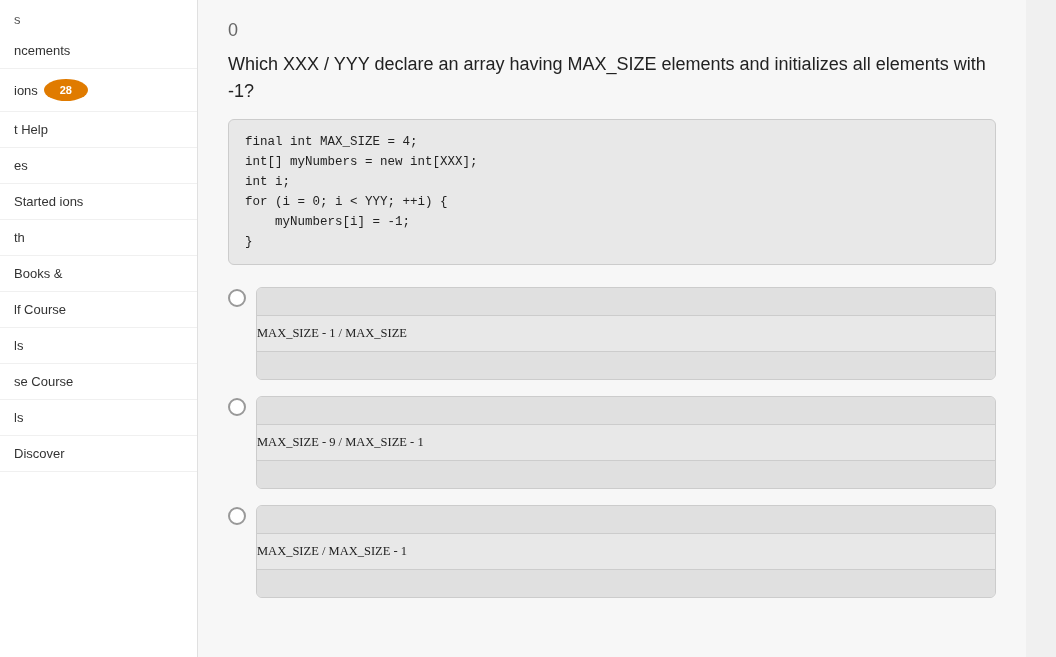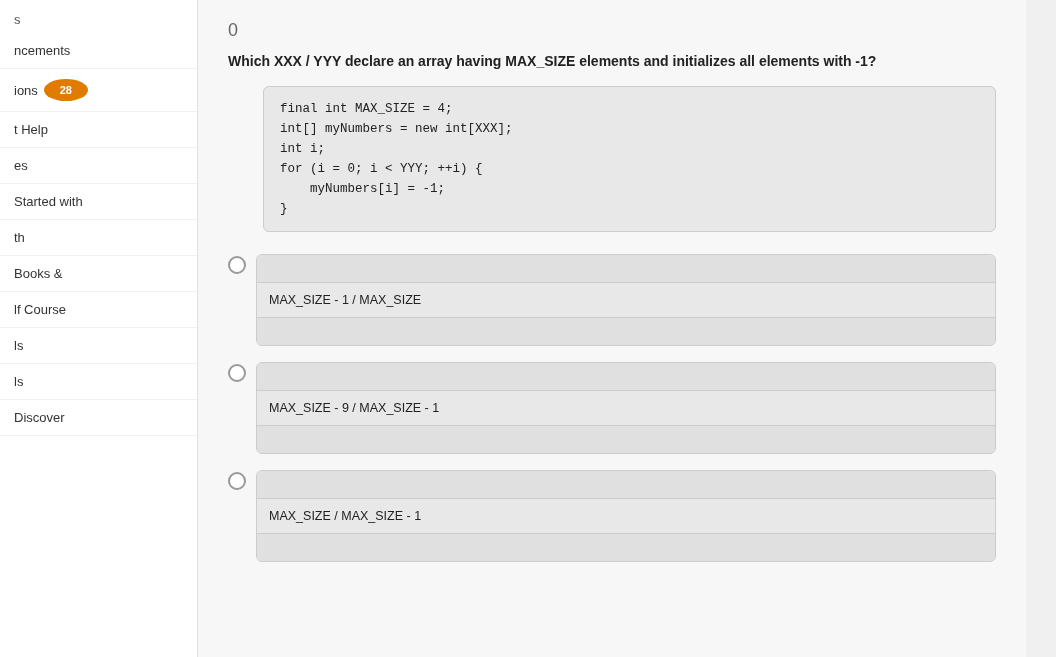--- a/index.html
+++ b/index.html
@@ -55,45 +55,43 @@
 
     
     .main {
       flex: 1;
       background: #f7f7f7;
       overflow-y: auto;
       padding: 20px 30px 30px;
     }
 
     .question-text {
-      font-size: 14px;
+      font-size: 18px;
       color: #222;
       margin-bottom: 14px;
       line-height: 1.5;
-      font-weight: bold;
     }
 
     .question-number {
       font-size: 18px;
       color: #666;
       margin-bottom: 10px;
     }
 
     .code-block {
       background: #e8e8e8;
       border: 1px solid #ccc;
       border-radius: 6px;
       padding: 12px 16px;
       font-family: 'Courier New', monospace;
       font-size: 12.5px;
       color: #222;
       line-height: 1.6;
       margin-bottom: 22px;
       white-space: pre;
-      margin-left: 35px;
     }
 
     .answer-options {
       display: flex;
       flex-direction: column;
       gap: 16px;
     }
 
     .answer-option {
       display: flex;
@@ -120,22 +118,22 @@
       overflow: hidden;
     }
 
     .option-top-bar {
       height: 28px;
       background: #e0e0e0;
       border-bottom: 1px solid #ccc;
     }
 
     .option-content {
-      padding: 10px 12px;
-      font-family: Liberation Sans, sans-serif;
+      padding: 10px 0;
+      font-family: Liberation Serif, serif;
       font-size: 12.5px;
       color: #222;
     }
 
     .option-bottom-bar {
       height: 28px;
       background: #e0e0e0;
       border-top: 1px solid #ccc;
     }
 
@@ -158,33 +156,36 @@
     <span>ions</span>
     <span class="badge">28</span>
   </div>
   <div class="sidebar-item">
     <span>t Help</span>
   </div>
   <div class="sidebar-item">
     <span>es</span>
   </div>
   <div class="sidebar-item">
-    <span>Started with</span>
+    <span>Started ions</span>
   </div>
   <div class="sidebar-item">
     <span>th</span>
   </div>
   <div class="sidebar-item">
     <span>Books &amp;</span>
   </div>
   <div class="sidebar-item">
     <span>lf Course</span>
   </div>
   <div class="sidebar-item">
     <span>ls</span>
+  </div>
+  <div class="sidebar-item">
+    <span>se Course</span>
   </div>
   <div class="sidebar-item">
     <span>ls</span>
   </div>
   <div class="sidebar-item">
     <span>Discover</span>
   </div>
 </div>
 
 <div class="main">

